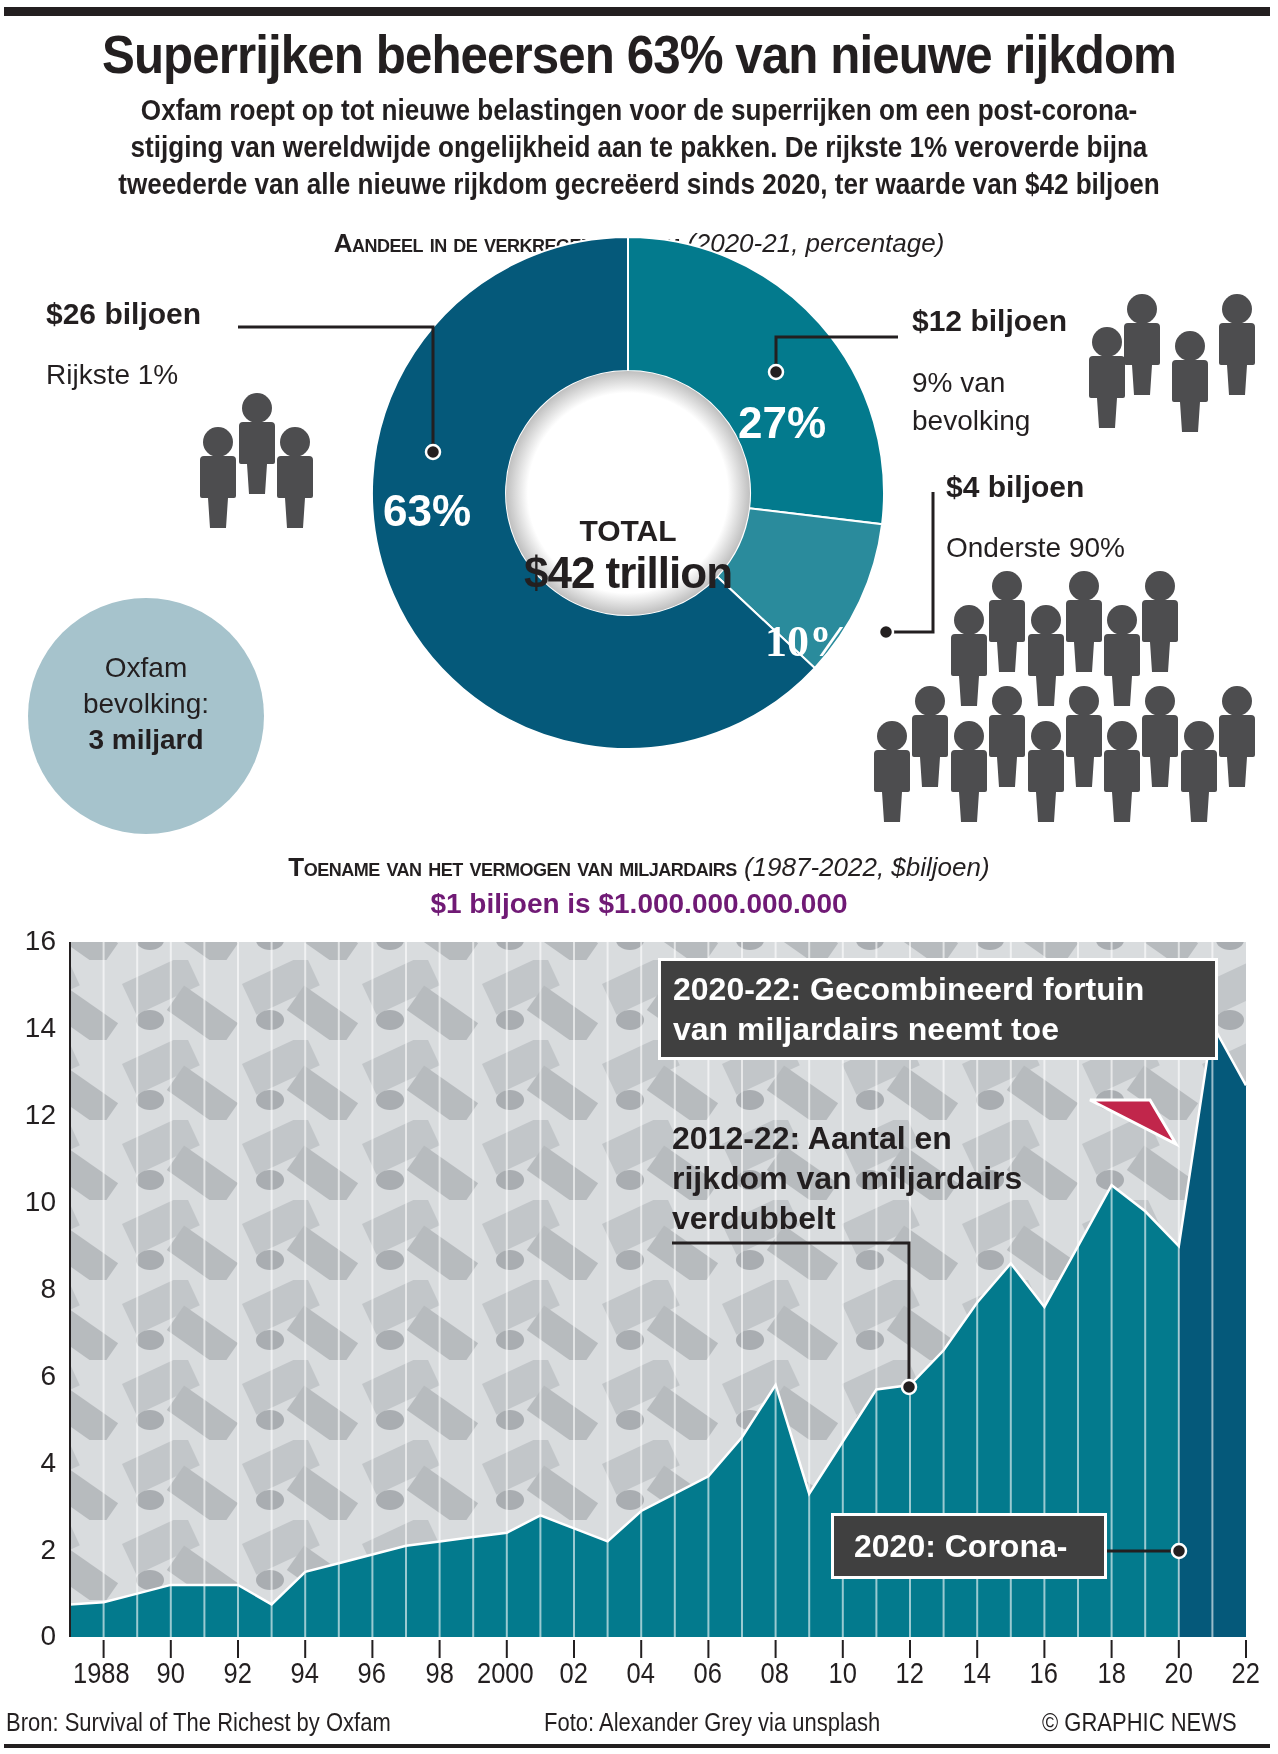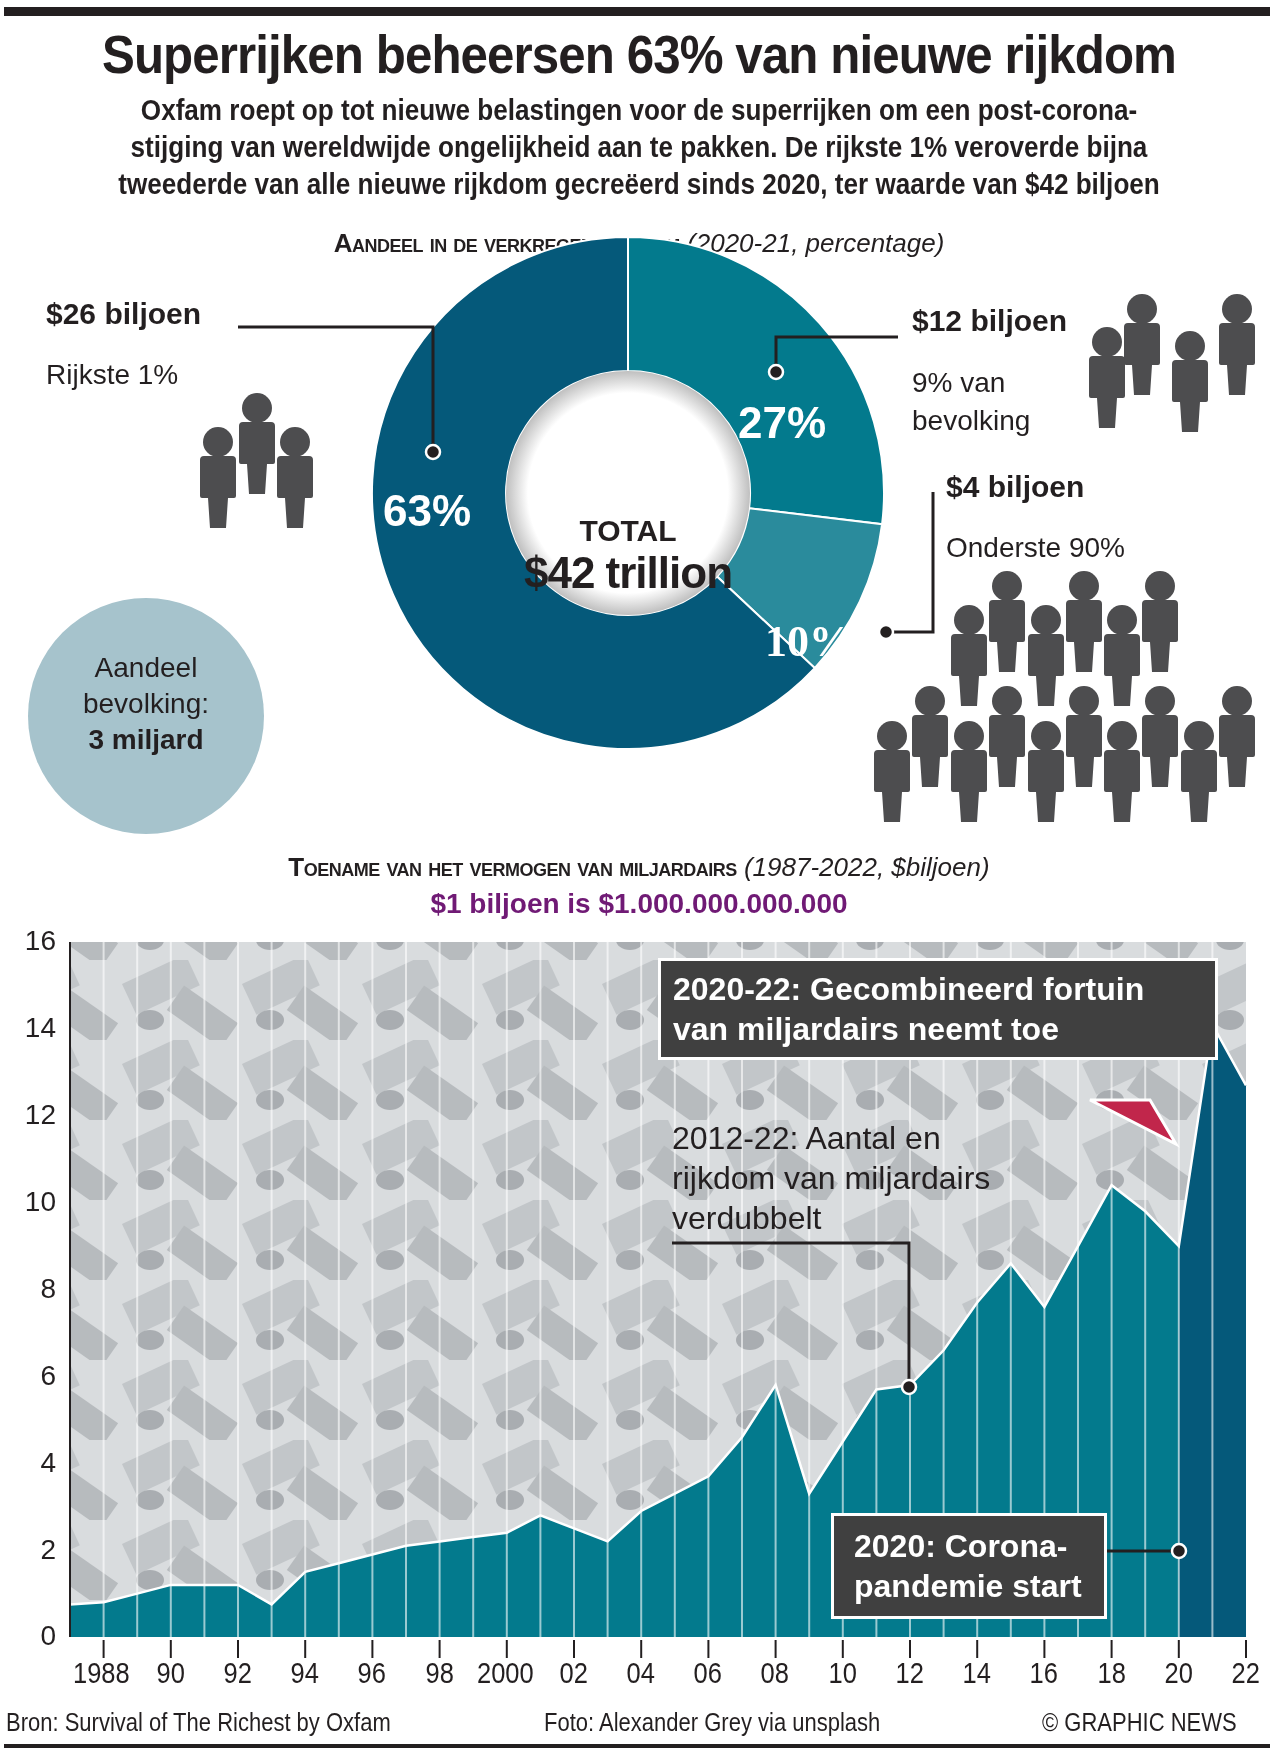--- a/index.html
+++ b/index.html
@@ -20,21 +20,21 @@
   svg { position:absolute; left:0; top:0; }
   .circle-note { position:absolute; left:28px; top:598px; width:236px; height:236px; border-radius:50%;
                  background:#a6c3cc; text-align:center; font-size:28px; line-height:36px; }
   .circle-note .inner { padding-top:52px; }
   .donut-pct { position:absolute; color:#fff; font-weight:bold; font-size:44px; }
   .donut-total { position:absolute; left:488px; top:495px; width:280px; text-align:center; font-weight:bold; }
   .chart-sub { position:absolute; left:0; top:888px; width:1278px; text-align:center; font-size:28px; font-weight:bold; color:#701a75; }
   .ytick { position:absolute; left:0; width:56px; text-align:right; font-size:28px; color:#231f20; }
   .xtick { position:absolute; top:1656px; font-size:30px; transform:scaleX(0.85); transform-origin:center; white-space:nowrap; }
   .note-red { position:absolute; background:#404040; color:#fff; font-weight:bold; font-size:32px; line-height:40px; border:3px solid #fff; }
-  .note-black { position:absolute; color:#231f20; font-weight:normal; font-size:32px; line-height:40px; }
+  .note-black { position:absolute; color:#231f20; font-weight:bold; font-size:32px; line-height:40px; }
   .footer { position:absolute; top:1708px; font-size:25px; white-space:nowrap; transform:scaleX(0.88); transform-origin:left; }
 </style>
 </head>
 <body>
 
 <div class="topbar"></div>
 
 <div class="title">Superrijken beheersen 63% van nieuwe rijkdom</div>
 <div class="subtitle">
   <div>Oxfam roept op tot nieuwe belastingen voor de superrijken om een post-corona-</div>
@@ -127,21 +127,21 @@
 <div class="donut-pct" style="left:738px; top:398px;">27%</div>
 <div class="donut-pct" style="left:765px; top:616px;font-family:Liberation Serif, serif;">10%</div>
 
 <div class="donut-total">
   <div style="font-size:30px;margin-top:19px;">TOTAL</div>
   <div style="font-size:44px; letter-spacing:-1px;">$42 trillion</div>
 </div>
 
 <div class="circle-note">
   <div class="inner">
-    <div>Aandeel</div>
+    <div>Oxfam</div>
     <div>bevolking:</div>
     <div style="font-weight:bold;">3 miljard</div>
   </div>
 </div>
 
 <div class="sec-head" style="top:852px;">
   <span class="caps">Toename van het vermogen van miljardairs</span>
   <span class="it">(1987-2022, $biljoen)</span>
 </div>
 <div class="chart-sub">$1 biljoen is $1.000.000.000.000</div>
@@ -267,19 +267,18 @@
   <div>2020-22: Gecombineerd fortuin</div>
   <div>van miljardairs neemt toe</div>
 </div>
 <div class="note-black" style="left:672px; top:1118px;">
   <div>2012-22: Aantal en</div>
   <div>rijkdom van miljardairs</div>
   <div>verdubbelt</div>
 </div>
 <div class="note-red" style="left:799px; top:1513px; width:230px; padding:10px 20px;margin-left:32px;">
   <div>2020: Corona-</div>
-  <div>pandemie start</div>
 </div>
 
 <div class="footer" style="left:6px;">Bron: Survival of The Richest by Oxfam</div>
 <div class="footer" style="left:544px;">Foto: Alexander Grey via unsplash</div>
 <div class="footer" style="left:1042px;">© GRAPHIC NEWS</div>
 <div class="bottombar"></div>
 
 </body></html>

